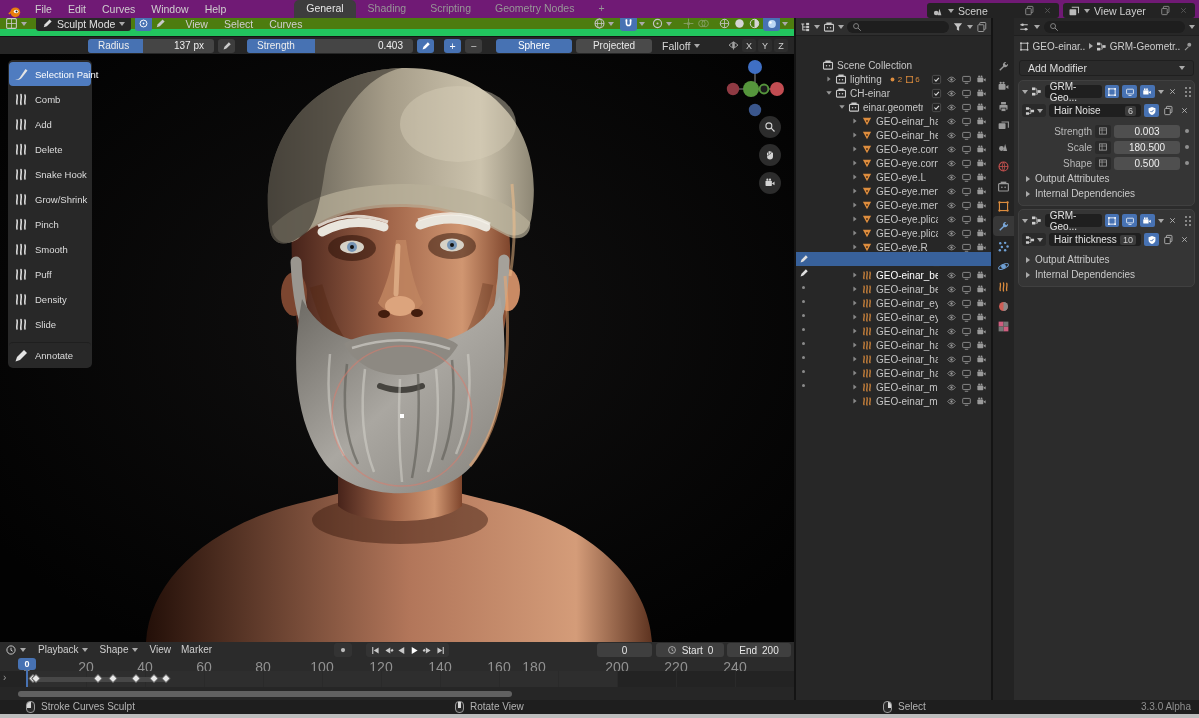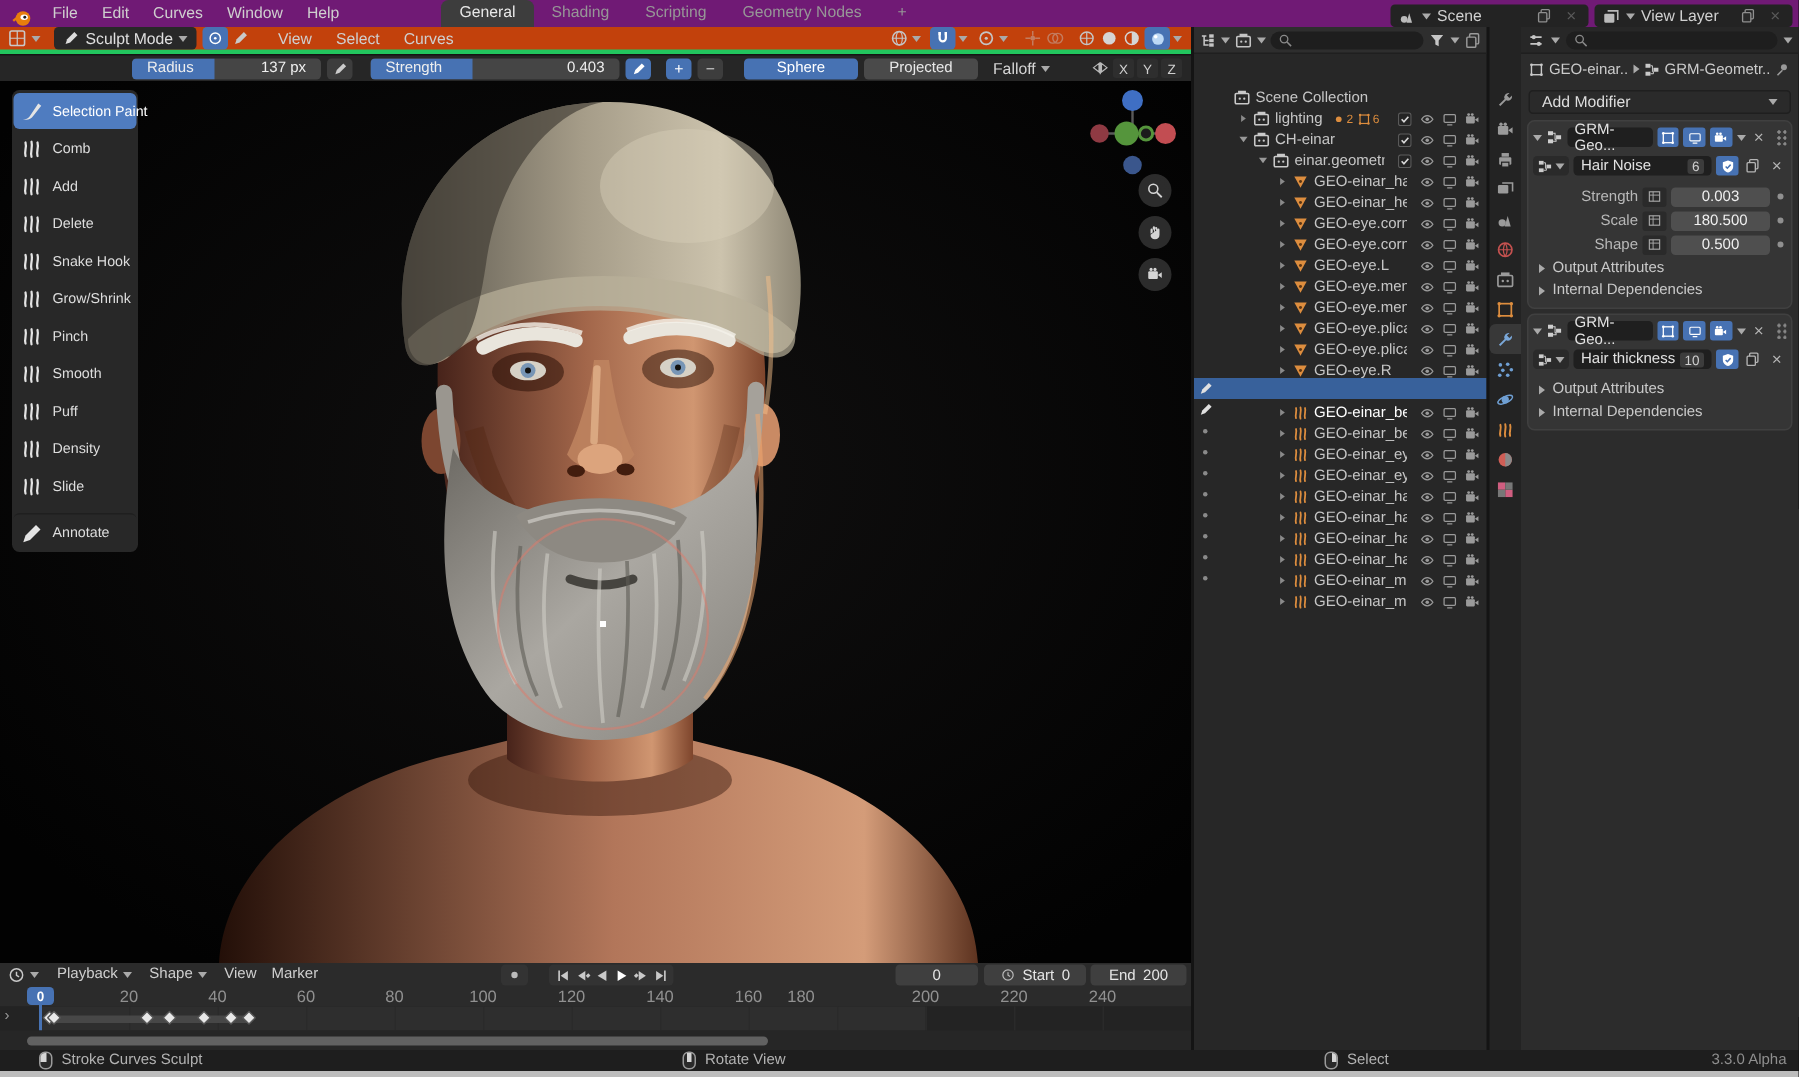--- a/index.html
+++ b/index.html
@@ -20,22 +20,22 @@
   .ws-tabs { display:flex; margin-left:60px; height:18px; align-items:flex-end; }
   .ws-tab { padding:2px 12px 3px 12px; color:#979797; line-height:13px; border-radius:5px 5px 0 0; }
   .ws-tab.active { background:#3d3d3d; color:#e8e8e8; }
   .tb-right { margin-left:auto; display:flex; align-items:center; gap:4px; padding-right:4px; }
   .selector { display:flex; align-items:center; gap:4px; background:#232323; border-radius:3px;
     height:15px; padding:0 5px;margin-top:12px; }
   .selector .sel-label { color:#d0d0d0; min-width:60px; }
   .mini-btn { width:14px; height:14px; display:flex; align-items:center; justify-content:center; color:#8f8f8f; }
 
   
-  #vp-header { position:absolute; left:0; top:18px; width:794px; height:18px; background:#c2410c;
-    display:flex; align-items:center; z-index:20; border-bottom:3px solid #22c55e; }
+  #vp-header { position:absolute; left:0; top:18px; width:794px; height:18px; background:#4d7c0f;
+    display:flex; align-items:center; z-index:20; border-bottom:7px solid #22c55e; }
   .hdr-btn { display:flex; align-items:center; gap:3px; padding:0 5px; height:18px; }
   .mode-select { display:flex; align-items:center; gap:4px; background:#282828; border-radius:3px;
     height:15px; padding:0 6px; margin:0 4px; color:#e0e0e0; }
   .hdr-toggle { width:17px; height:15px; border-radius:3px; display:flex; align-items:center;
     justify-content:center; color:#c9c9c9; }
   .hdr-toggle.on { background:#4772b3; color:#fff; }
   .vph-right { margin-left:auto; display:flex; align-items:center; gap:2px; padding-right:6px; }
   .vph-right .dim { opacity:.45; }
 
   
@@ -81,21 +81,21 @@
   #tl-header .menu-item { line-height:16px; padding:0 7px; font-size:10px; }
   .tl-caret-group { display:flex; align-items:center; }
   .pb-cluster { display:flex; align-items:center; gap:1px; background:#333; border-radius:3px;
     padding:1px 3px; position:absolute; left:366px; top:1px; height:14px; }
   .pb-btn { width:12px; height:12px; display:flex; align-items:center; justify-content:center; color:#c9c9c9; }
   .rec-btn { position:absolute; left:334px; top:1px; width:18px; height:14px; background:#333;
     border-radius:3px; display:flex; align-items:center; justify-content:center; color:#bbb; }
   .tl-field { position:absolute; top:1px; height:14px; background:#3f3f3f; border-radius:3px;
     display:flex; align-items:center; justify-content:center; gap:5px; font-size:10px; color:#e6e6e6; }
   #tl-ruler { position:absolute; left:0; top:16px; width:794px; height:13px; background:#2b2b2b; }
-  .tick { position:absolute; top:1px; transform:translateX(-50%); font-size:11px; color:#919191; }
+  .tick { position:absolute; top:1px; transform:translateX(-50%); font-size:14px; color:#919191; }
   #tl-body { position:absolute; left:0; top:29px; width:794px; height:16px; background:#232323; }
   #tl-range { position:absolute; left:27px; top:0; width:590px; height:16px; background:#2e2e2e; }
   .gridline { position:absolute; top:0; width:1px; height:16px; background:#2a2a2a; }
   #kf-channel { position:absolute; left:32px; top:6px; width:136px; height:5px; background:#474747; border-radius:2px; }
   .kf { position:absolute; top:4px; width:7px; height:7px; background:#e8e8e8; border:1px solid #555;
     transform:translateX(-50%) rotate(45deg); border-radius:1px; }
   #playhead-line { position:absolute; left:26px; top:16px; width:2px; height:29px; background:#4772b3; }
   #playhead-badge { position:absolute; left:18px; top:16px; width:18px; height:12px; background:#4772b3;
     border-radius:3px; color:#fff; font-size:9px; font-weight:bold; text-align:center; line-height:12px; }
   #tl-scroll { position:absolute; left:0; top:45px; width:794px; height:13px; background:#262626; }

